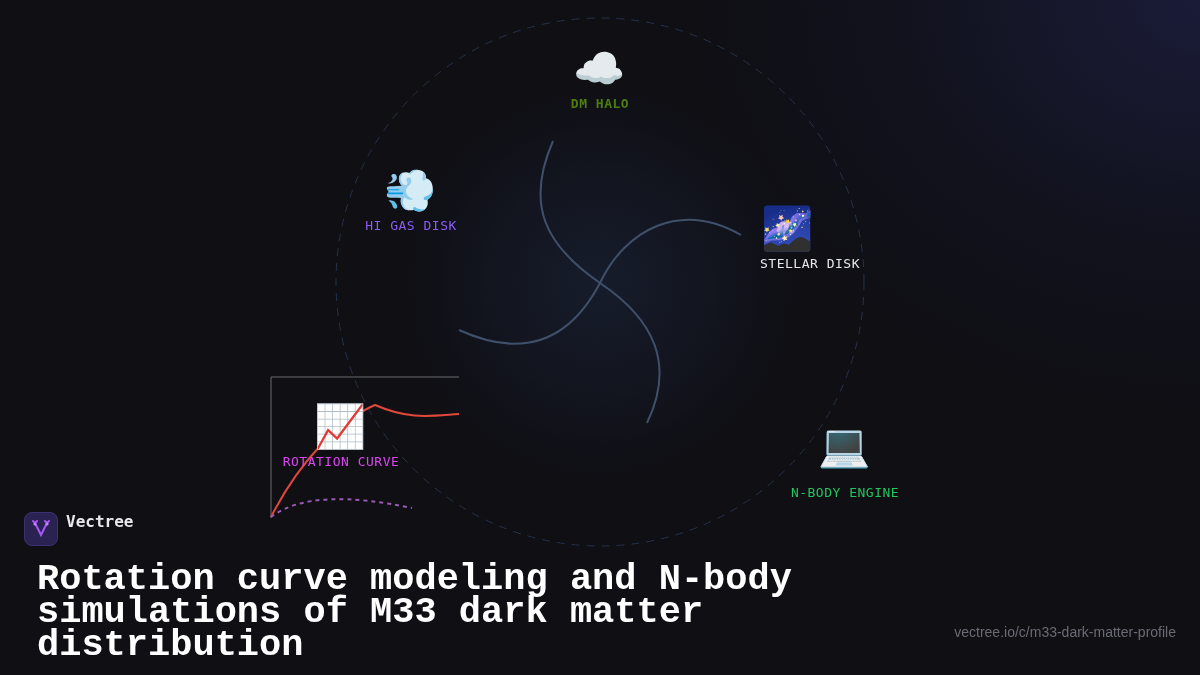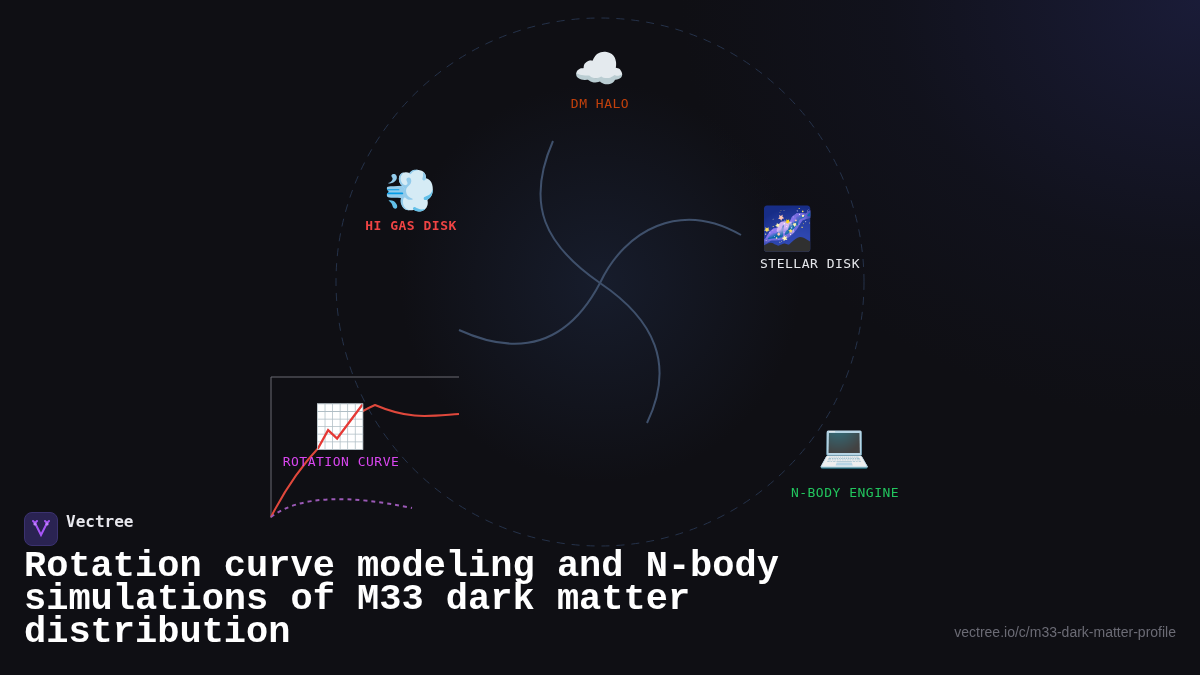--- a/index.html
+++ b/index.html
@@ -21,21 +21,21 @@
   .brand { position:absolute; left:24px; top:512px; display:flex; gap:8px; }
   .brand .logo {
     width:32px; height:32px; border-radius:8px; background:#2a2352;
     border:1px solid #3b3270; display:flex; align-items:center; justify-content:center;
   }
   .brand .name { color:#e8e8ee; font-size:16px; font-weight:bold; font-family:"DejaVu Sans Mono", monospace; }
   .title {
     position:absolute; left:24px; top:550px; width:820px;
     color:#ffffff; font-size:37px; font-weight:bold; line-height:33px;
     font-family:"Liberation Mono", monospace;
-    margin:0;
+    margin:13px;
   }
   .url {
     position:absolute; right:24px; top:624px;
     color:#6b6b75; font-size:14px; font-family:Liberation Sans, sans-serif;
   }
 </style>
 </head>
 <body>
 
 <div class="bg"></div>
@@ -47,26 +47,26 @@
   <path d="M553,141 C525,205 545,245 600,283 C655,320 675,365 647,423" fill="none" stroke="#3f506b" stroke-width="2"></path>
   <path d="M459,330 C525,360 570,340 600,283 C625,230 680,200 741,235" fill="none" stroke="#3f506b" stroke-width="2"></path>
 
   <path d="M271,518 L271,377 L459,377" fill="none" stroke="#6b6b72" stroke-width="1"></path>
   <path d="M271,517 C300,460 340,420 375,405 C410,420 430,416 459,414" fill="none" stroke="#e0483c" stroke-width="2"></path>
   <path d="M271,517 C300,495 350,495 412,508" fill="none" stroke="#9b59b6" stroke-width="2" stroke-dasharray="4 4"></path>
 </svg>
 
 <div class="node" style="left:600px; top:44px;">
   <span class="emoji">☁️</span>
-  <span class="label" style="color:#c2410c;">DM HALO</span>
+  <span class="label" style="color:#4d7c0f;font-weight:bold;">DM HALO</span>
 </div>
 
 <div class="node" style="left:411px; top:166px;">
   <span class="emoji">💨</span>
-  <span class="label" style="color:#ef4444;font-weight:bold;">HI GAS DISK</span>
+  <span class="label" style="color:#8b5cf6;">HI GAS DISK</span>
 </div>
 
 <div class="node" style="left:788px; top:204px;">
   <span class="emoji">🌌</span>
   <span class="label" style="color:#e5e7eb;margin-left:44px;">STELLAR DISK</span>
 </div>
 
 <div class="node" style="left:845px; top:421px;">
   <span class="emoji">💻</span>
   <span class="label" style="color:#22c55e;margin-top:14px;">N-BODY ENGINE</span>

